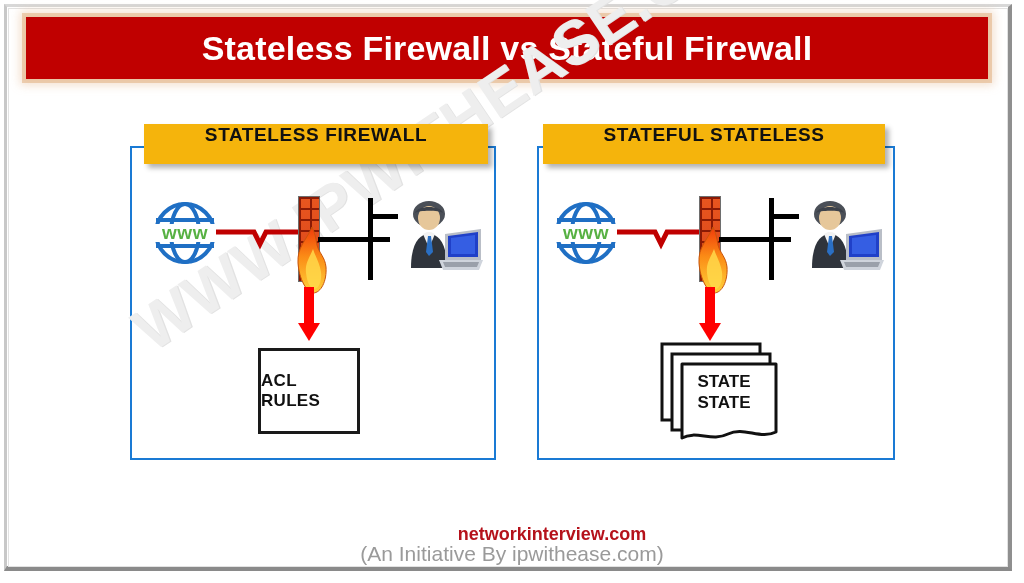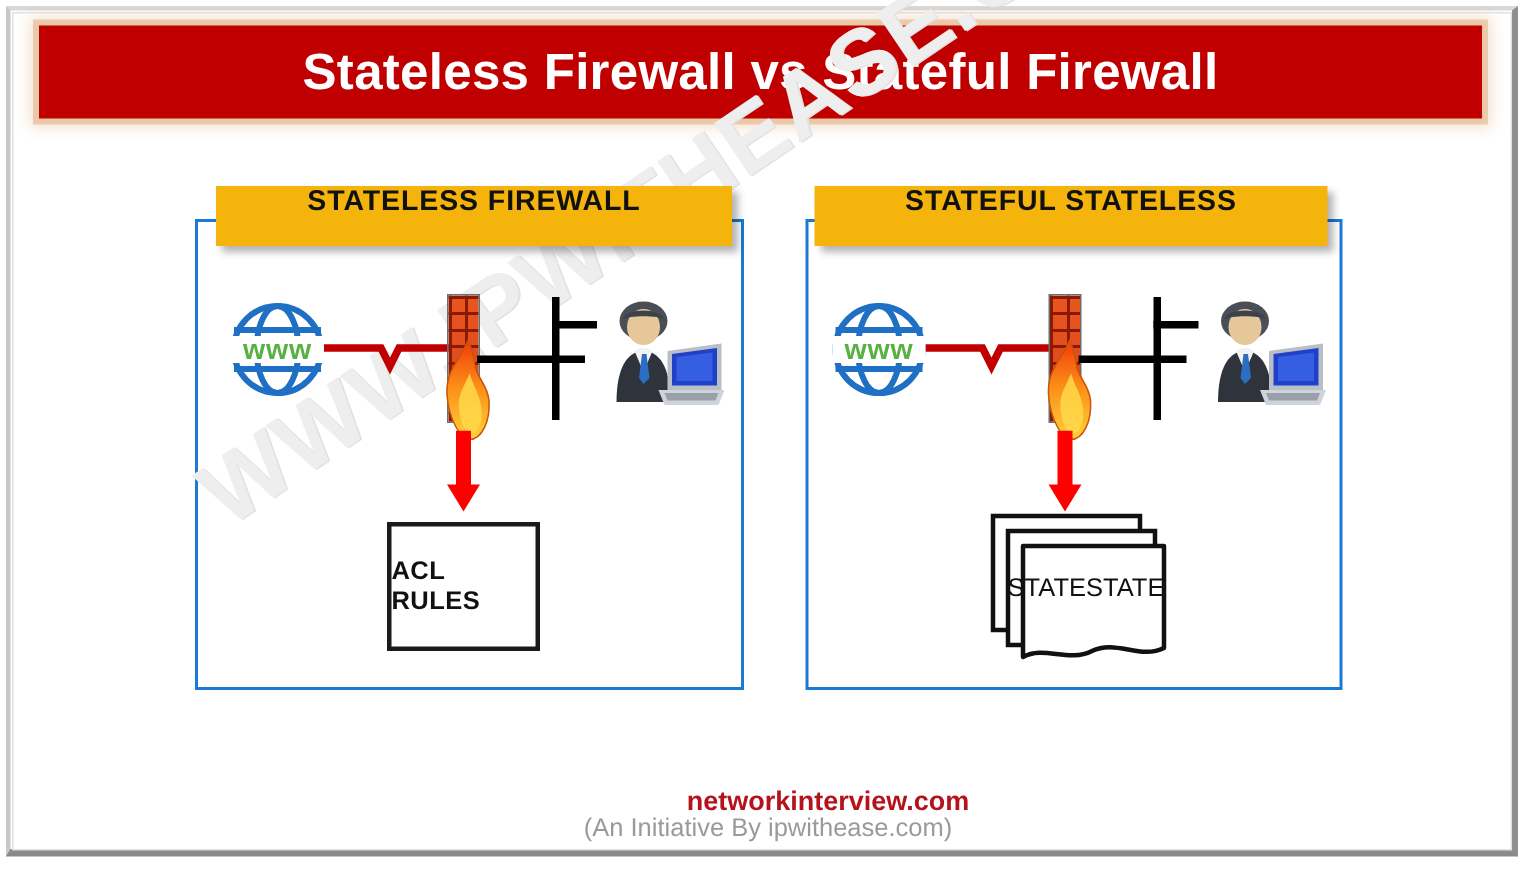--- a/index.html
+++ b/index.html
@@ -168,24 +168,25 @@
   }
 
   .docstack { width: 122px; height: 104px; }
   .doc-label {
     position: absolute;
     left: 0;
     top: 0;
     width: 122px;
     height: 104px;
     display: flex;
+    flex-direction: column;
     align-items: center;
     justify-content: center;
     font-size: 17px;
-    font-weight: normal;
+    font-weight: bold;
     color: #111111;
     line-height: 1.25;
     padding-left: 14px;
     box-sizing: border-box;
     font-family: "Liberation Sans", sans-serif;
   }
 
   
   .footer {
     position: absolute;
@@ -196,21 +197,21 @@
   .footer-main {
     top: 516px;
     color: #b5121b;
     font-size: 18px;
     font-weight: bold;
     font-family: "Liberation Sans", sans-serif;
   }
   .footer-sub {
     top: 542px;
     color: #9a9a9a;
-    font-size: 17px;
+    font-size: 21px;
     font-family: "Liberation Sans", sans-serif;
   }
 </style>
 </head>
 <body>
 
 <div id="stage">
 
   <div class="outer-frame"></div>
   <div class="frame-hairline"></div>

